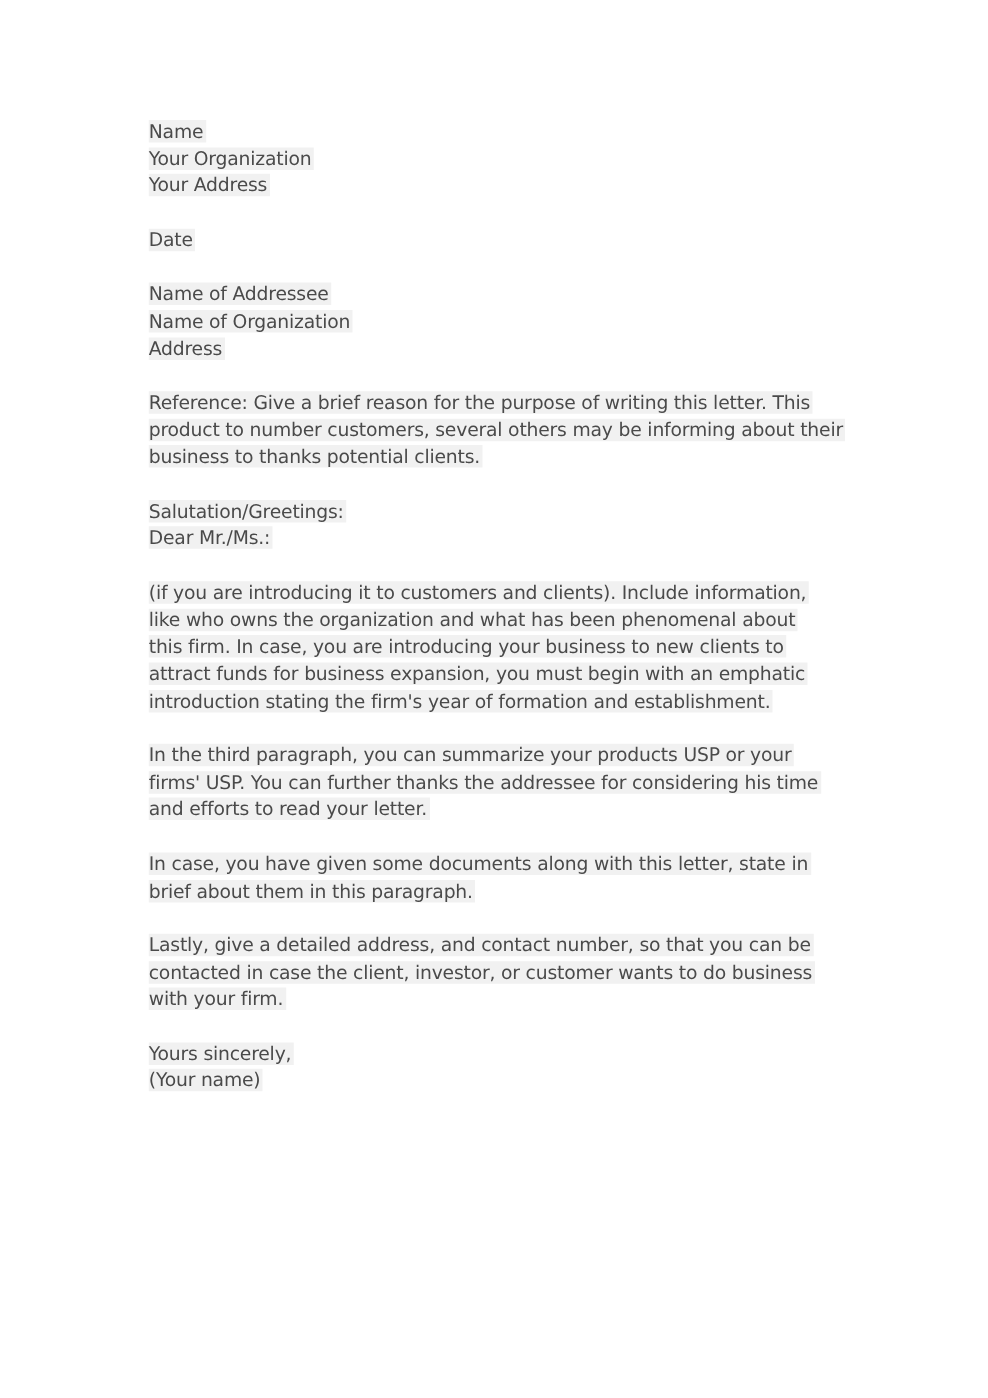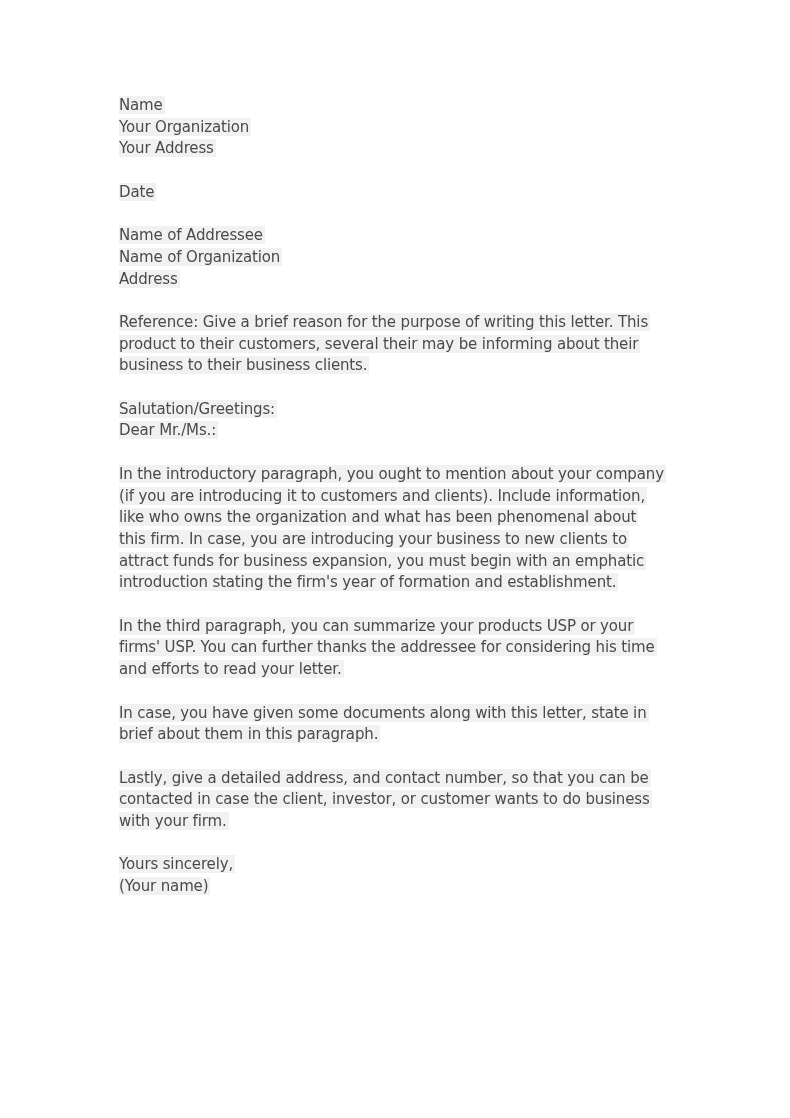--- a/index.html
+++ b/index.html
@@ -26,29 +26,28 @@
   <div class="block">
     <span class="line"><span class="hl">Date</span></span>
   </div>
   <div class="block">
     <span class="line"><span class="hl">Name of Addressee</span></span>
     <span class="line"><span class="hl">Name of Organization</span></span>
     <span class="line"><span class="hl">Address</span></span>
   </div>
   <div class="block">
     <span class="line"><span class="hl">Reference: Give a brief reason for the purpose of writing this letter. This</span></span>
-    <span class="line"><span class="hl">product to their customers, several their may be informing about their</span></span>
-    <span class="line"><span class="hl">business to their business clients.</span></span>
+    <span class="line"><span class="hl">product to number customers, several others may be informing about their</span></span>
+    <span class="line"><span class="hl">business to thanks potential clients.</span></span>
   </div>
   <div class="block">
     <span class="line"><span class="hl">Salutation/Greetings:</span></span>
     <span class="line"><span class="hl">Dear Mr./Ms.:</span></span>
   </div>
   <div class="block">
-    <span class="line"><span class="hl">In the introductory paragraph, you ought to mention about your company</span></span>
     <span class="line"><span class="hl">(if you are introducing it to customers and clients). Include information,</span></span>
     <span class="line"><span class="hl">like who owns the organization and what has been phenomenal about</span></span>
     <span class="line"><span class="hl">this firm. In case, you are introducing your business to new clients to</span></span>
     <span class="line"><span class="hl">attract funds for business expansion, you must begin with an emphatic</span></span>
     <span class="line"><span class="hl">introduction stating the firm's year of formation and establishment.</span></span>
   </div>
   <div class="block">
     <span class="line"><span class="hl">In the third paragraph, you can summarize your products USP or your</span></span>
     <span class="line"><span class="hl">firms' USP. You can further thanks the addressee for considering his time</span></span>
     <span class="line"><span class="hl">and efforts to read your letter.</span></span>

